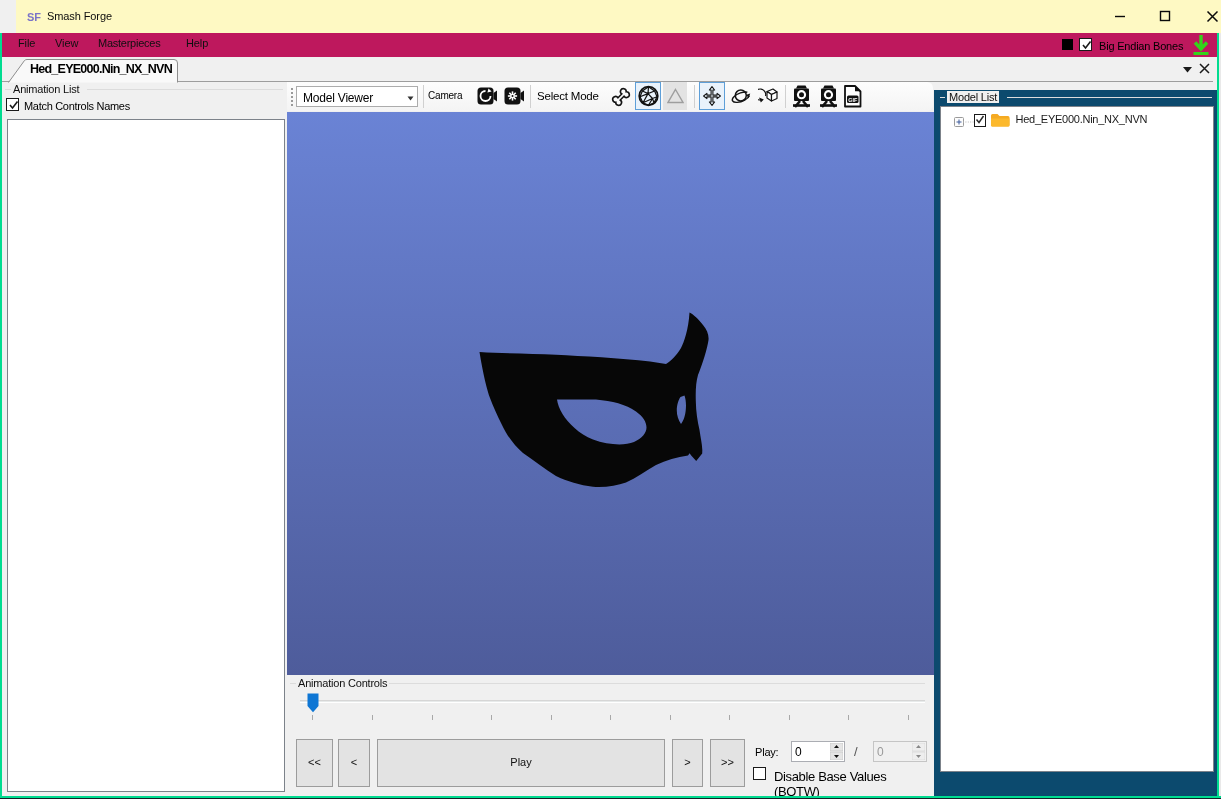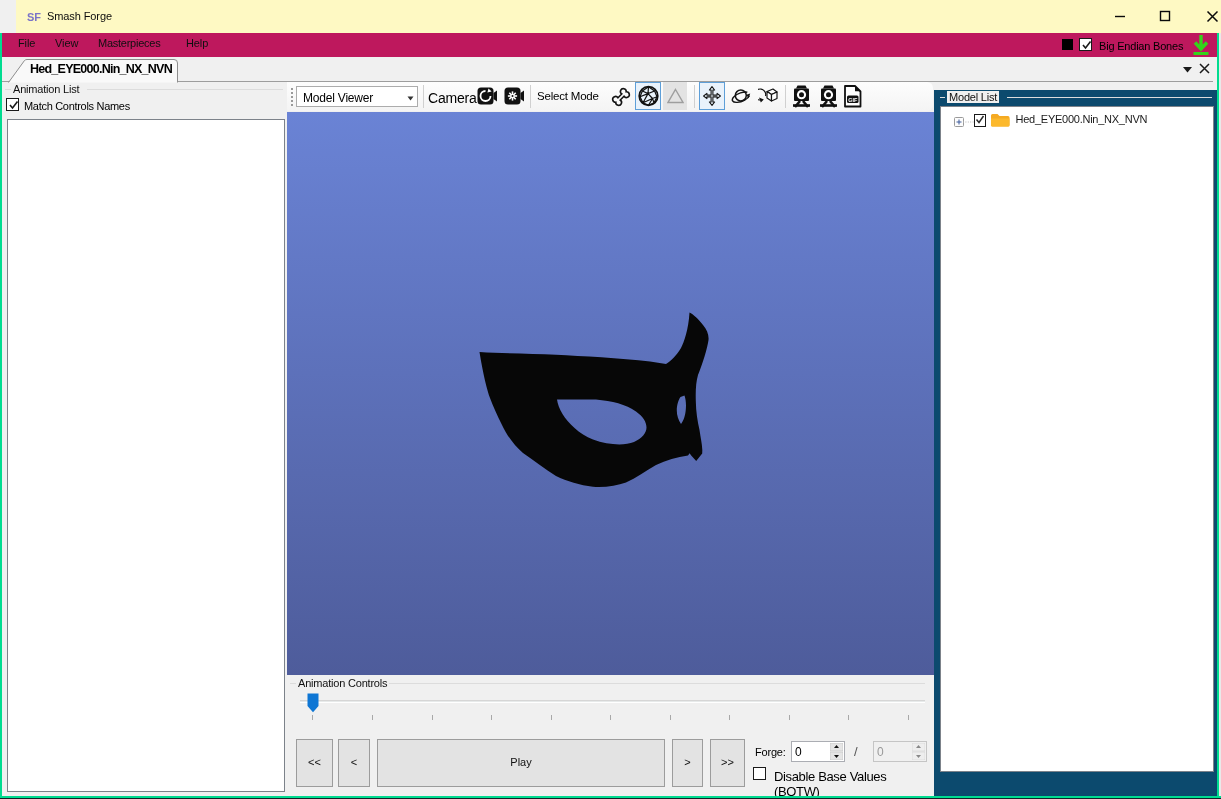--- a/index.html
+++ b/index.html
@@ -109,21 +109,21 @@
           <rect x="1" y="17" width="2" height="2"></rect>
         </g>
     </svg>
     <div class="abs" style="left:9px;top:4px;width:122px;height:21px;background:#fff;border:1px solid #acacac">
       <span class="abs" style="left:6px;top:4px;font-size:12px;letter-spacing:-0.2px">Model Viewer</span>
       <svg class="abs" style="left:110px;top:9px" width="7" height="5" viewBox="0 0 7 5">
           <path d="M0.5 0.5 L6.5 0.5 L3.5 4.5 Z" fill="#333"></path>
         </svg>
     </div>
     <div class="abs" style="left:136px;top:3px;width:1px;height:23px;background:#d0d0d0"></div>
-    <span class="abs" style="left:141px;top:8px;font-size:14px;letter-spacing:-0.2px">Camera</span>
+    <span class="abs" style="left:141px;top:8px;font-size:10px;letter-spacing:-0.2px">Camera</span>
     <svg class="abs" style="left:190px;top:5px" width="20" height="18" viewBox="0 0 20 18">
       <rect x="0.5" y="0.5" width="16" height="17" rx="3.5" fill="#111"></rect>
       <path d="M16.5 6 L20 3.5 L20 14.5 L16.5 12 Z" fill="#111"></path>
       <path d="M8.5 4 A5 5 0 1 0 13.5 9" fill="none" stroke="#fff" stroke-width="1.8"></path>
       <path d="M11.5 1.5 L14.6 4.4 L10.4 5.6 Z" fill="#fff"></path>
     </svg>
     <svg class="abs" style="left:217px;top:5px" width="20" height="18" viewBox="0 0 20 18">
       <rect x="0.5" y="0.5" width="16" height="17" rx="3.5" fill="#111"></rect>
       <path d="M16.5 6 L20 3.5 L20 14.5 L16.5 12 Z" fill="#111"></path>
       <g fill="#fff">
@@ -267,21 +267,21 @@
           <line x1="502.5" y1="1" x2="502.5" y2="6"></line>
           <line x1="561.5" y1="1" x2="561.5" y2="6"></line>
           <line x1="621.5" y1="1" x2="621.5" y2="6"></line>
       </g>
     </svg>
     <div class="winbtn" style="left:9px;top:64px;width:37px">&lt;&lt;</div>
     <div class="winbtn" style="left:51px;top:64px;width:32px">&lt;</div>
     <div class="winbtn" style="left:90px;top:64px;width:288px">Play</div>
     <div class="winbtn" style="left:385px;top:64px;width:31px">&gt;</div>
     <div class="winbtn" style="left:423px;top:64px;width:35px">&gt;&gt;</div>
-    <span class="abs" style="left:468px;top:71px;font-size:11px;letter-spacing:-0.2px">Forge:</span>
+    <span class="abs" style="left:468px;top:71px;font-size:11px;letter-spacing:-0.2px">Play:</span>
     <div class="abs" style="left:504px;top:66px;width:54px;height:21px;background:#fff;border:1px solid #abadb3">
       <span class="abs" style="left:3px;top:3px;font-size:12px">0</span>
       <div class="spinbtns"><svg width="13" height="17" viewBox="0 0 13 17">
             <rect x="0" y="0" width="13" height="8" fill="#e5e5e5" stroke="#b8b8b8" stroke-width="0.5"></rect>
             <rect x="0" y="9" width="13" height="8" fill="#e5e5e5" stroke="#b8b8b8" stroke-width="0.5"></rect>
             <path d="M4 5 L6.5 2 L9 5 Z" fill="#111"></path>
             <path d="M4 12 L9 12 L6.5 15 Z" fill="#111"></path>
           </svg></div>
     </div>
     <span class="abs" style="left:567px;top:69px;font-size:13px;color:#555">/</span>

